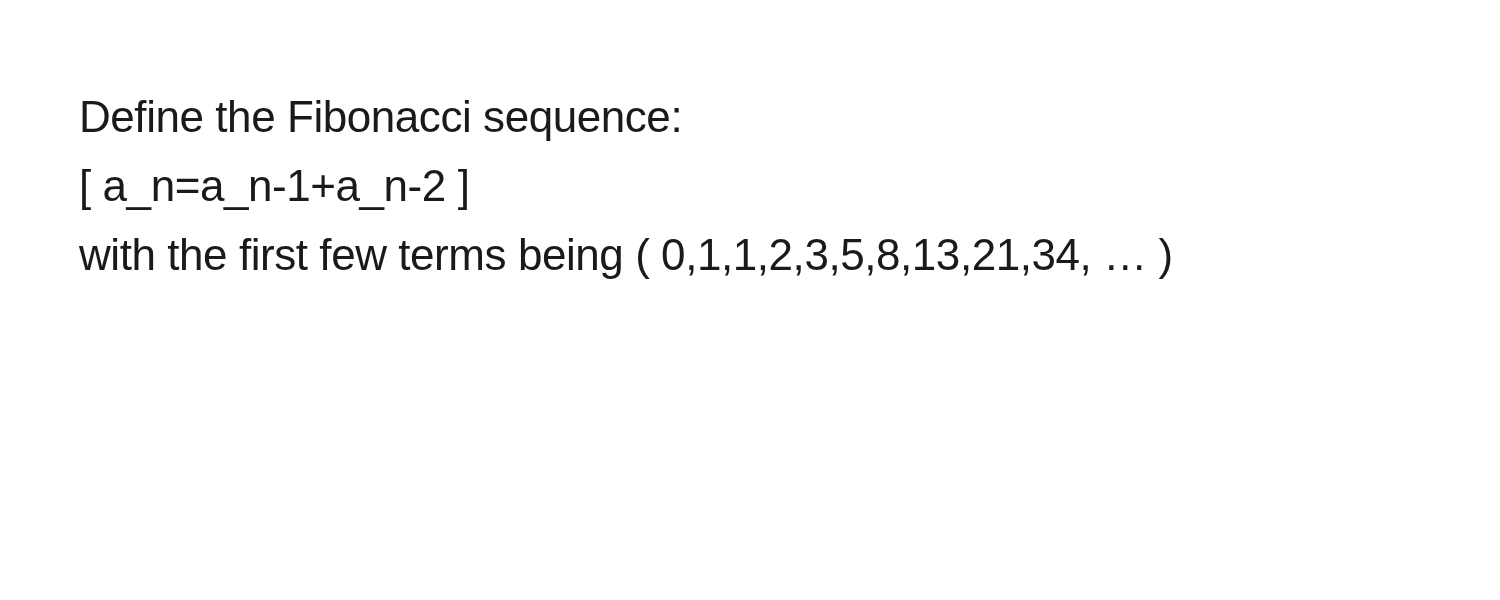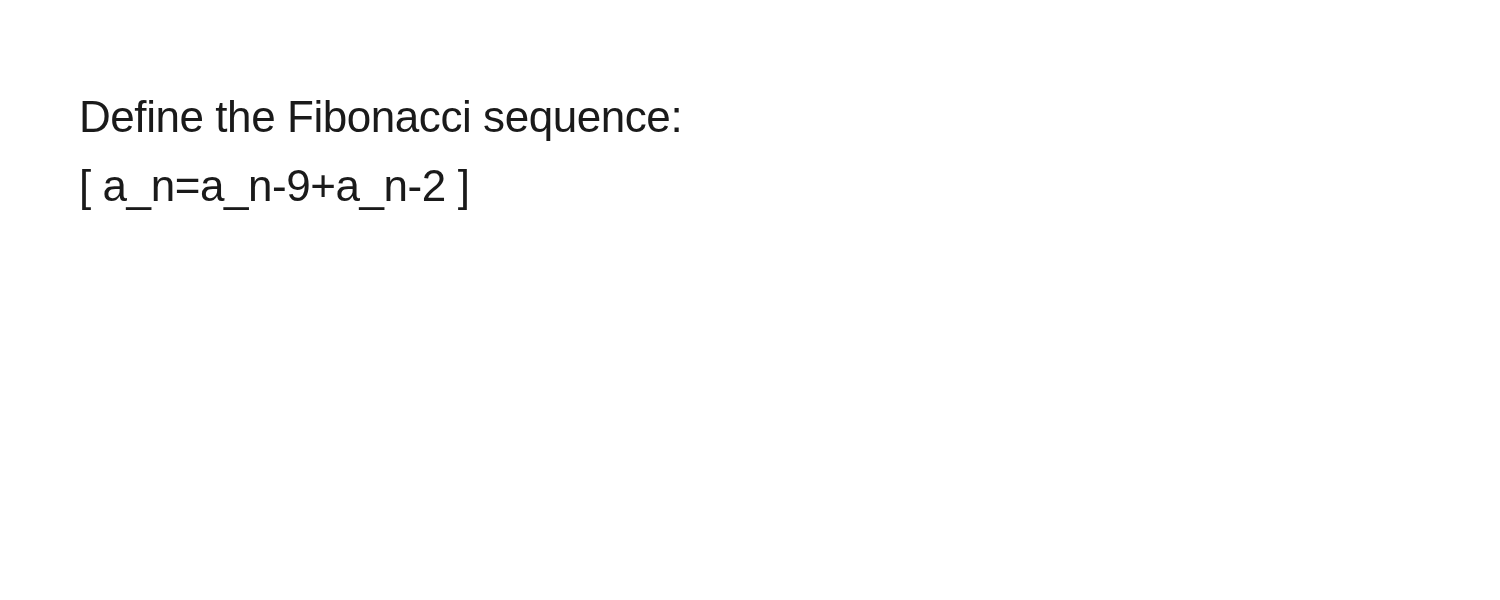--- a/index.html
+++ b/index.html
@@ -22,14 +22,15 @@
     }
     .line {
       display: block;
     }
   </style>
 </head>
 <body>
 
 <div class="content">
   <span class="line">Define the Fibonacci sequence:</span>
-  <span class="line">[ a_n=a_n-9+a_n-2 ]</span>
+  <span class="line">[ a_n=a_n-1+a_n-2 ]</span>
+  <span class="line">with the first few terms being ( 0,1,1,2,3,5,8,13,21,34, … )</span>
 </div>
 
 </body></html>

